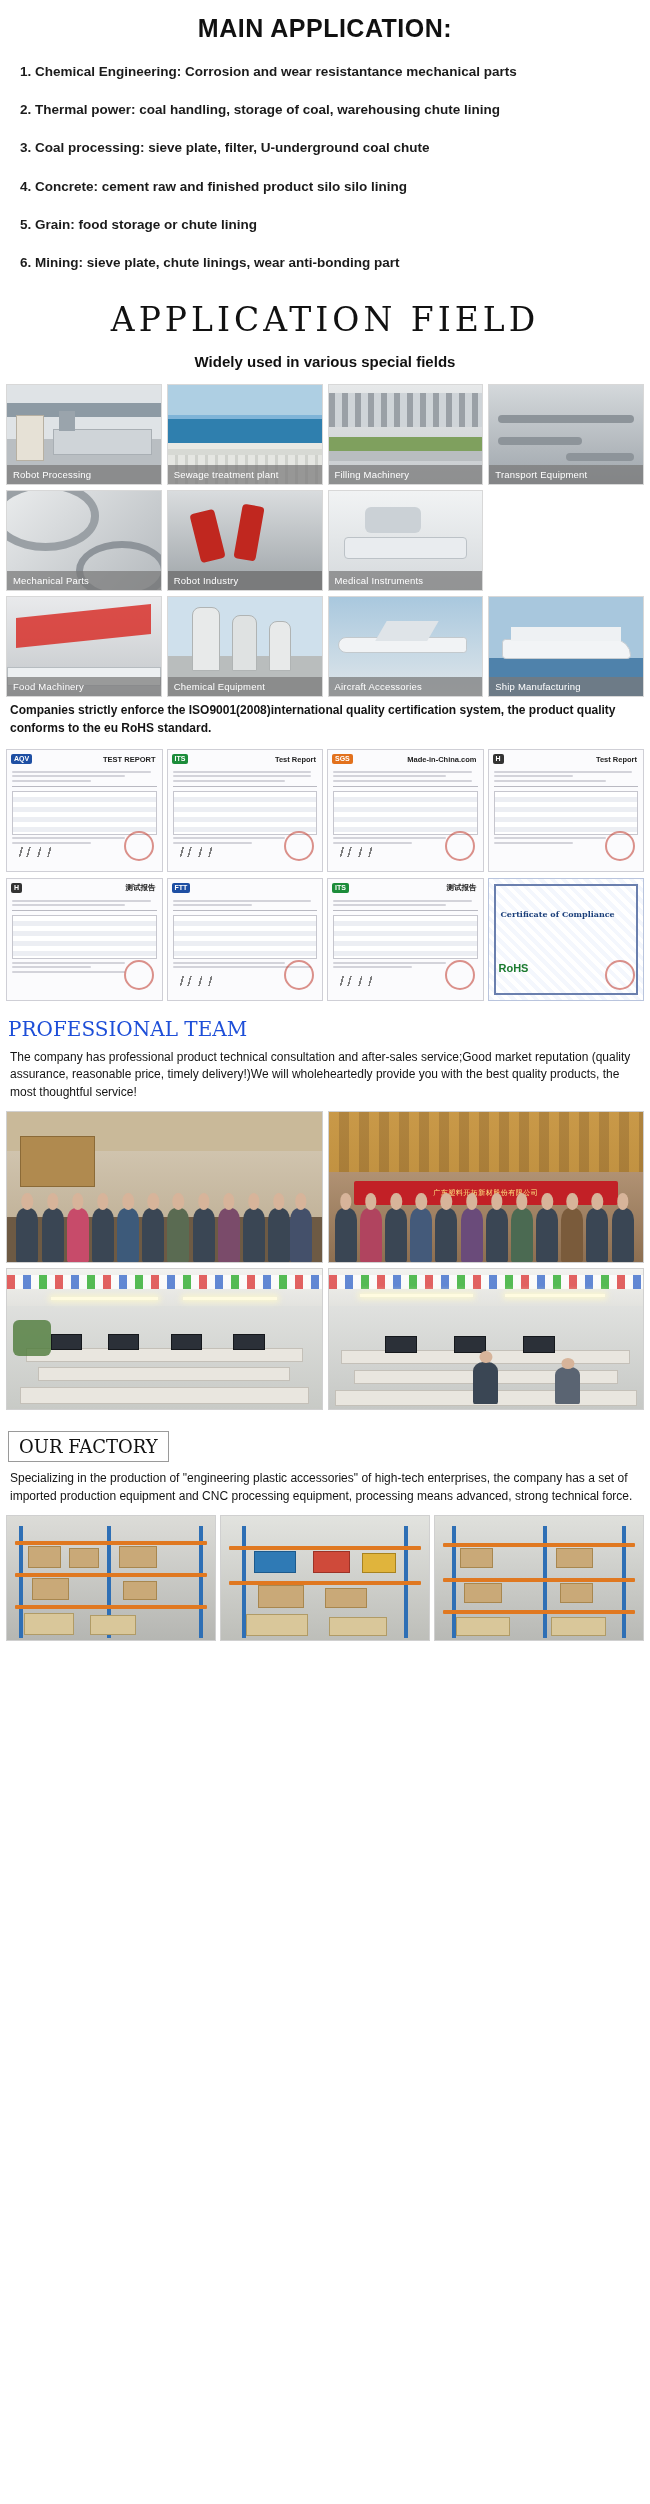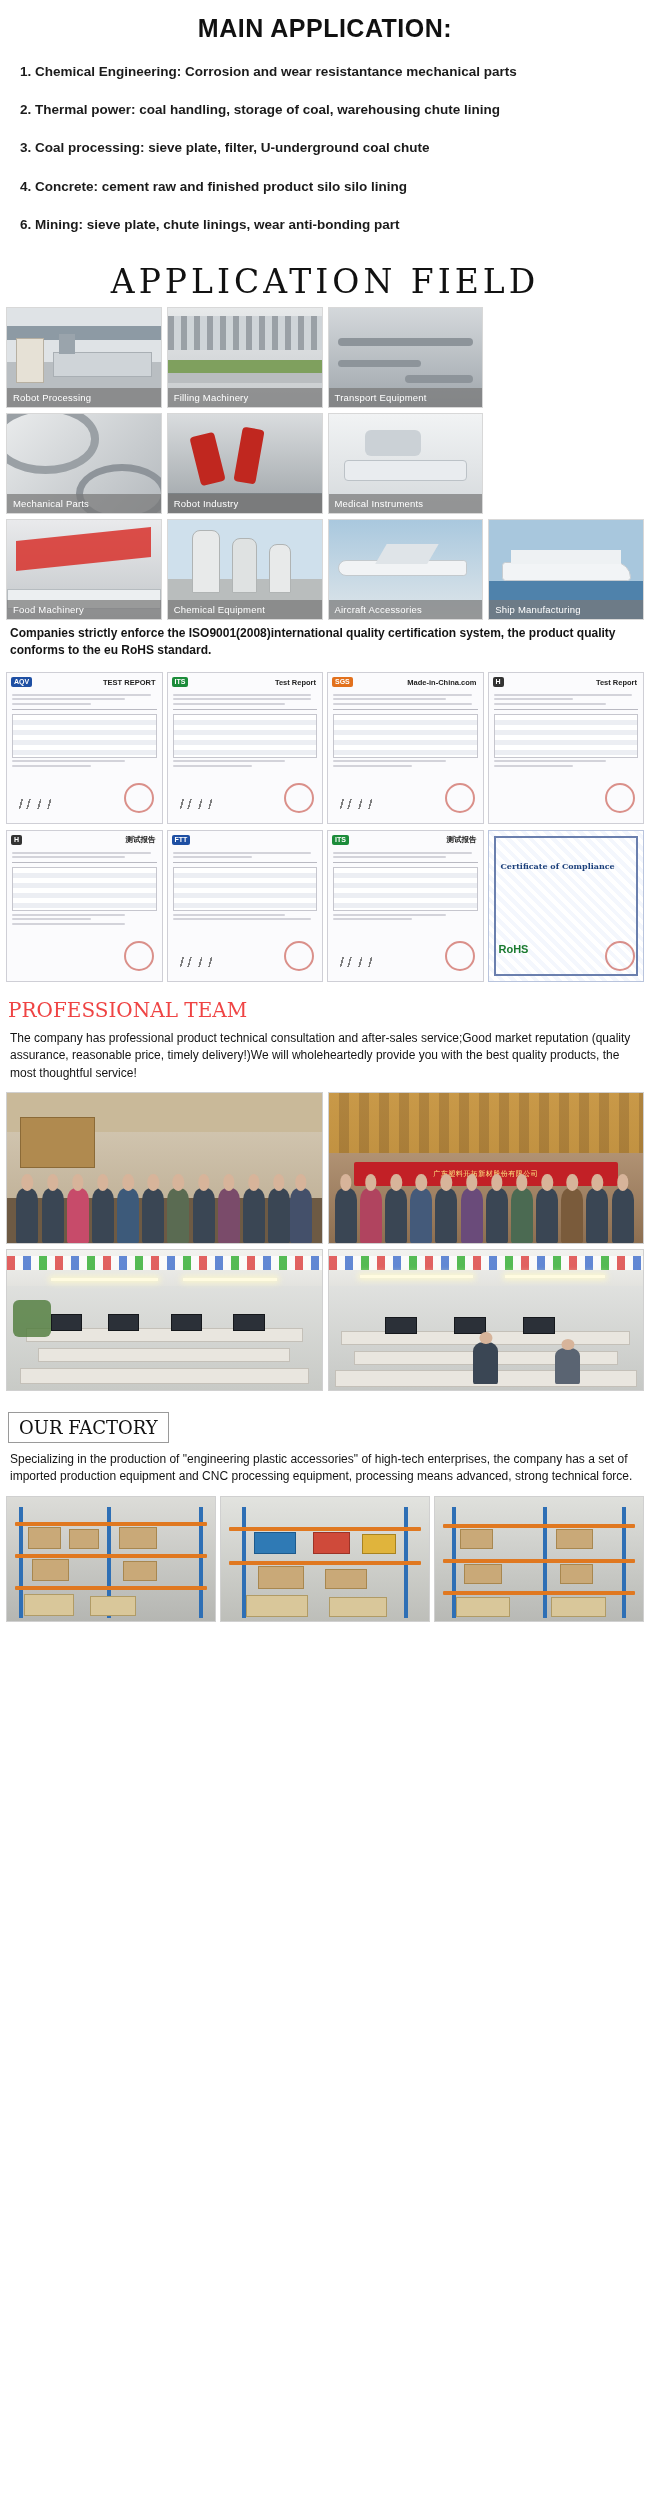--- a/index.html
+++ b/index.html
@@ -80,21 +80,21 @@
   .sec-head-cert {
     font-family: "DejaVu Serif", serif;
     font-size: 21px;
     color: #0b4fb5;
     padding: 14px 0 6px 8px;
     letter-spacing: .3px;
   }
   .sec-head-plain {
     font-family: "DejaVu Serif", serif;
     font-size: 20px;
-    color: #ef4444;
+    color: #1d4ed8;
     padding: 16px 0 8px 8px;
   }
   .sec-head-boxed {
     display: inline-block;
     font-family: "DejaVu Serif", serif;
     font-size: 18px;
     color: #111;
     border: 1px solid #9a9a9a;
     padding: 4px 10px;
     margin: 16px 0 8px 8px;
@@ -108,21 +108,21 @@
   .para.bold { font-weight: bold; }
 
   
   .cert-grid {
     display: grid;
     grid-template-columns: repeat(4, 1fr);
     gap: 4px;
     padding: 2px 6px 0 6px;
   }
   .cert {
-    height: 152px;
+    height: 123px;
     background: #fbfbfd;
     border: 1px solid #cfcfd6;
     position: relative;
     overflow: hidden;
   }
   .cert .hdr {
     display: flex;
     align-items: center;
     gap: 3px;
     padding: 4px 4px 2px 4px;
@@ -326,36 +326,46 @@
 
 <div class="page">
 
   
   <div class="main-app-title">MAIN APPLICATION:</div>
   <div class="app-list">
     <div class="app-item">1.  Chemical Engineering: Corrosion and wear resistantance mechanical parts</div>
     <div class="app-item">2.  Thermal power: coal handling, storage of coal, warehousing chute lining</div>
     <div class="app-item">3.  Coal processing: sieve plate, filter, U-underground coal chute</div>
     <div class="app-item">4.  Concrete: cement raw and finished product silo silo lining</div>
+    <div class="app-item">5.  Grain: food storage or chute lining</div>
     <div class="app-item">6.  Mining: sieve plate, chute linings, wear anti-bonding part</div>
   </div>
 
   
   <div class="field-title">APPLICATION FIELD</div>
+  <div class="field-sub">Widely used in various special fields</div>
 
   
   <div class="grid grid-row">
     <div class="cell">
       <div class="art" style="background:linear-gradient(#dfe3e6 0 55%,#b9bec2 55%);">
         <div class="band" style="left:0;right:0;top:18%;height:14%;background:#8d9aa4;"></div>
         <div class="band" style="left:6%;width:18%;top:30%;height:46%;background:#e6e1d6;border:1px solid #b7b0a2;"></div>
         <div class="band" style="left:30%;width:64%;top:44%;height:26%;background:#cfd4d8;border:1px solid #a9afb4;"></div>
         <div class="band" style="left:34%;width:10%;top:26%;height:20%;background:#9aa4ac;"></div>
       </div>
       <div class="cap">Robot Processing</div>
+    </div>
+    <div class="cell">
+      <div class="art" style="background:linear-gradient(#aecfe3 0 30%,#7fb4d8 30% 62%,#d7d9d4 62%);">
+        <div class="band" style="left:0;right:0;top:34%;height:24%;background:#2f7fae;"></div>
+        <div class="band" style="left:0;right:0;top:58%;height:6%;background:#e9e9e4;"></div>
+        <div class="band" style="left:0;right:0;bottom:0;height:30%;background:repeating-linear-gradient(90deg,#e5e6e2 0 7px,#cfd1cc 7px 10px);"></div>
+      </div>
+      <div class="cap">Sewage treatment plant</div>
     </div>
     <div class="cell">
       <div class="art" style="background:linear-gradient(#e7e9ea,#c6cacd);">
         <div class="band" style="left:0;right:0;top:8%;height:34%;background:repeating-linear-gradient(90deg,#9aa0a6 0 6px,#cfd4d8 6px 13px);"></div>
         <div class="band" style="left:0;right:0;top:52%;height:14%;background:#7fa05e;"></div>
         <div class="band" style="left:0;right:0;top:66%;height:10%;background:#b9bdc0;"></div>
       </div>
       <div class="cap">Filling Machinery</div>
     </div>
     <div class="cell">

